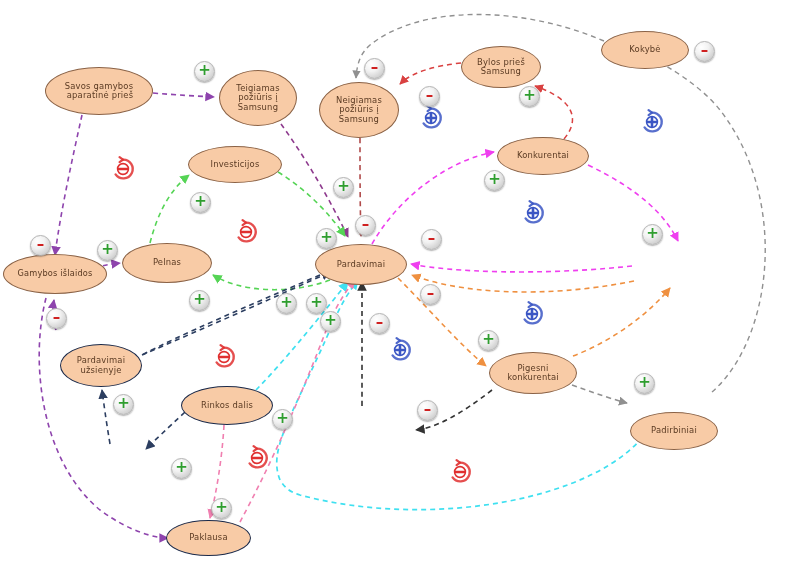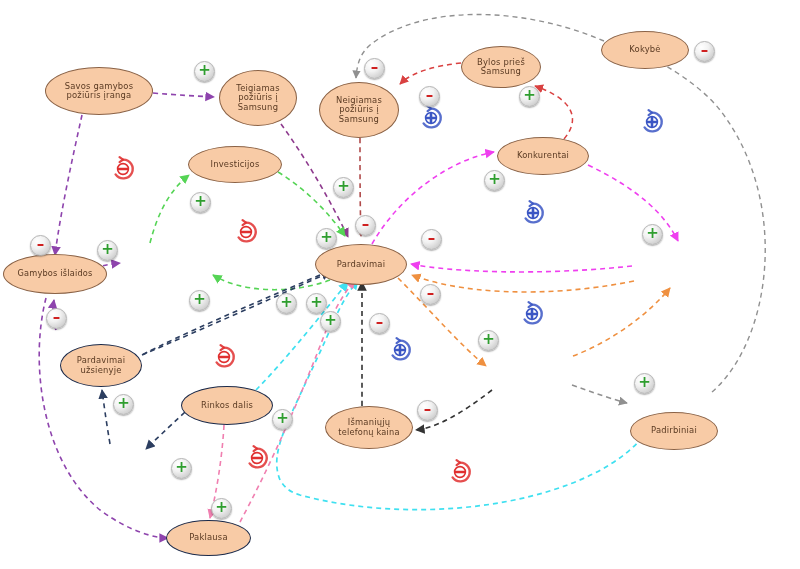--- a/index.html
+++ b/index.html
@@ -145,24 +145,24 @@
 
     <path d="M224,425 C222,460 216,495 210,518" fill="none" stroke="#f07fb0" stroke-width="1.6" stroke-dasharray="5,4" marker-end="url(#ah-rose)"></path>
 
     <path d="M240,522 C268,470 300,400 330,320 C340,300 348,288 355,280" fill="none" stroke="#f07fb0" stroke-width="1.6" stroke-dasharray="5,4" marker-end="url(#ah-rose)"></path>
 
     <path d="M46,298 C30,360 40,460 100,510 C130,532 155,538 168,538" fill="none" stroke="#8e44ad" stroke-width="1.6" stroke-dasharray="5,4" marker-end="url(#ah-purple)"></path>
 
     <path d="M56,330 C52,320 52,312 54,300" fill="none" stroke="#8e44ad" stroke-width="1.6" stroke-dasharray="5,4" marker-end="url(#ah-purple)"></path>
   </svg>
 
-  <div class="node brown" style="left:45px;top:67px;width:108px;height:48px;">
+  <div class="node brown" style="left:45px;top:67px;width:108px;height:48px;text-align:right;">
     <div>
         <span class="lbl">Savos gamybos</span>
-        <span class="lbl">požiūris įranga</span>
+        <span class="lbl">aparatinė prieš</span>
       </div>
   </div>
 
   <div class="node brown" style="left:219px;top:70px;width:78px;height:56px;">
     <div>
         <span class="lbl">Teigiamas</span>
         <span class="lbl">požiūris į</span>
         <span class="lbl">Samsung</span>
       </div>
   </div>
@@ -193,20 +193,25 @@
         <span class="lbl">Investicijos</span>
       </div>
   </div>
 
   <div class="node brown" style="left:497px;top:137px;width:92px;height:38px;">
     <div>
         <span class="lbl">Konkurentai</span>
       </div>
   </div>
 
+  <div class="node brown" style="left:122px;top:243px;width:90px;height:40px;">
+    <div>
+        <span class="lbl">Pelnas</span>
+      </div>
+  </div>
 
   <div class="node brown" style="left:315px;top:244px;width:92px;height:41px;">
     <div>
         <span class="lbl">Pardavimai</span>
       </div>
   </div>
 
 
   <div class="node brown" style="left:3px;top:254px;width:104px;height:40px;">
     <div>
@@ -214,33 +219,33 @@
       </div>
   </div>
 
   <div class="node navy" style="left:60px;top:344px;width:82px;height:43px;">
     <div>
         <span class="lbl">Pardavimai</span>
         <span class="lbl">užsienyje</span>
       </div>
   </div>
 
+  <div class="node brown" style="left:489px;top:352px;width:88px;height:42px;">
+    <div>
+        <span class="lbl">Pigesni</span>
+        <span class="lbl">konkurentai</span>
+      </div>
+  </div>
 
   <div class="node navy" style="left:181px;top:386px;width:92px;height:39px;">
     <div>
         <span class="lbl">Rinkos dalis</span>
       </div>
   </div>
 
-  <div class="node brown" style="left:325px;top:406px;width:88px;height:43px;">
-    <div>
-        <span class="lbl">Išmaniųjų</span>
-        <span class="lbl2">telefonų kaina</span>
-      </div>
-  </div>
 
   <div class="node brown" style="left:630px;top:412px;width:88px;height:38px;text-align:center;">
     <div>
         <span class="lbl">Padirbiniai</span>
       </div>
   </div>
 
 
   <div class="node navy" style="left:166px;top:520px;width:85px;height:36px;">
     <div>

